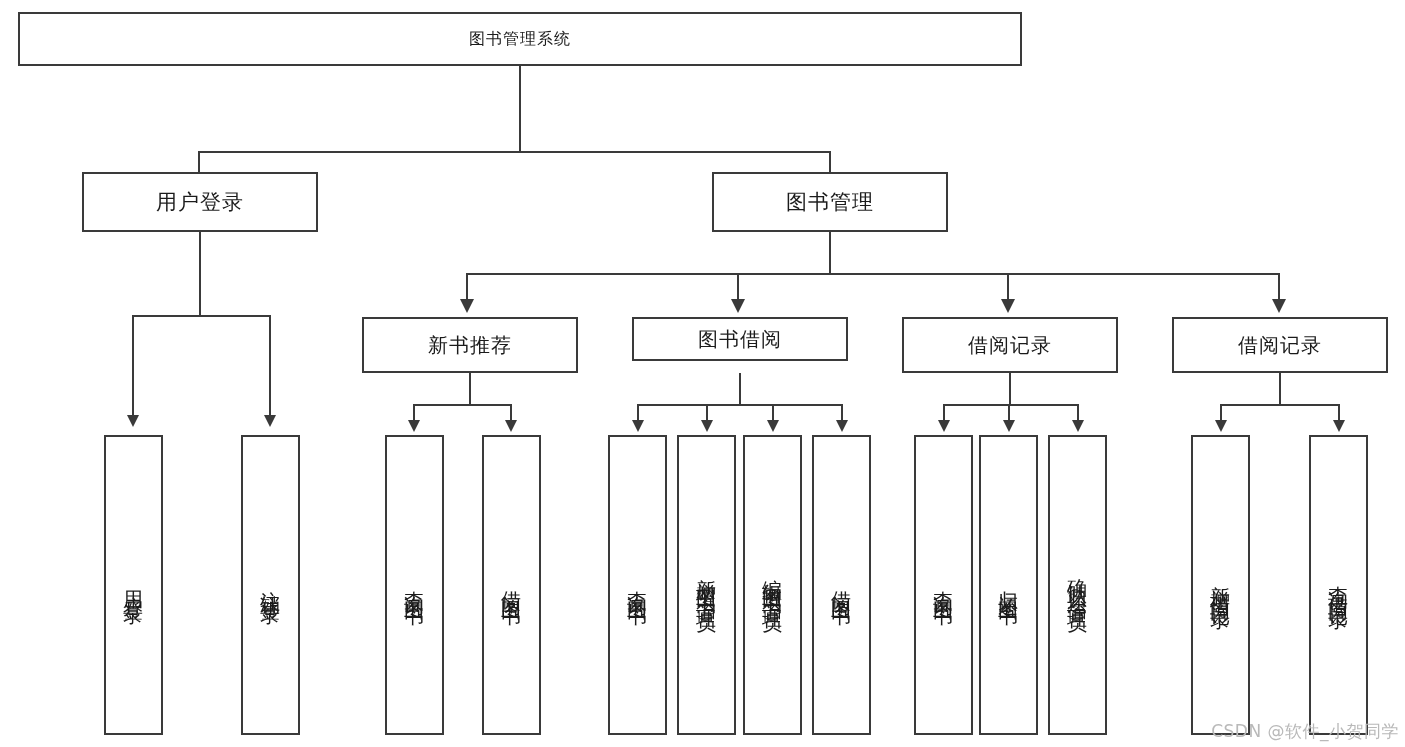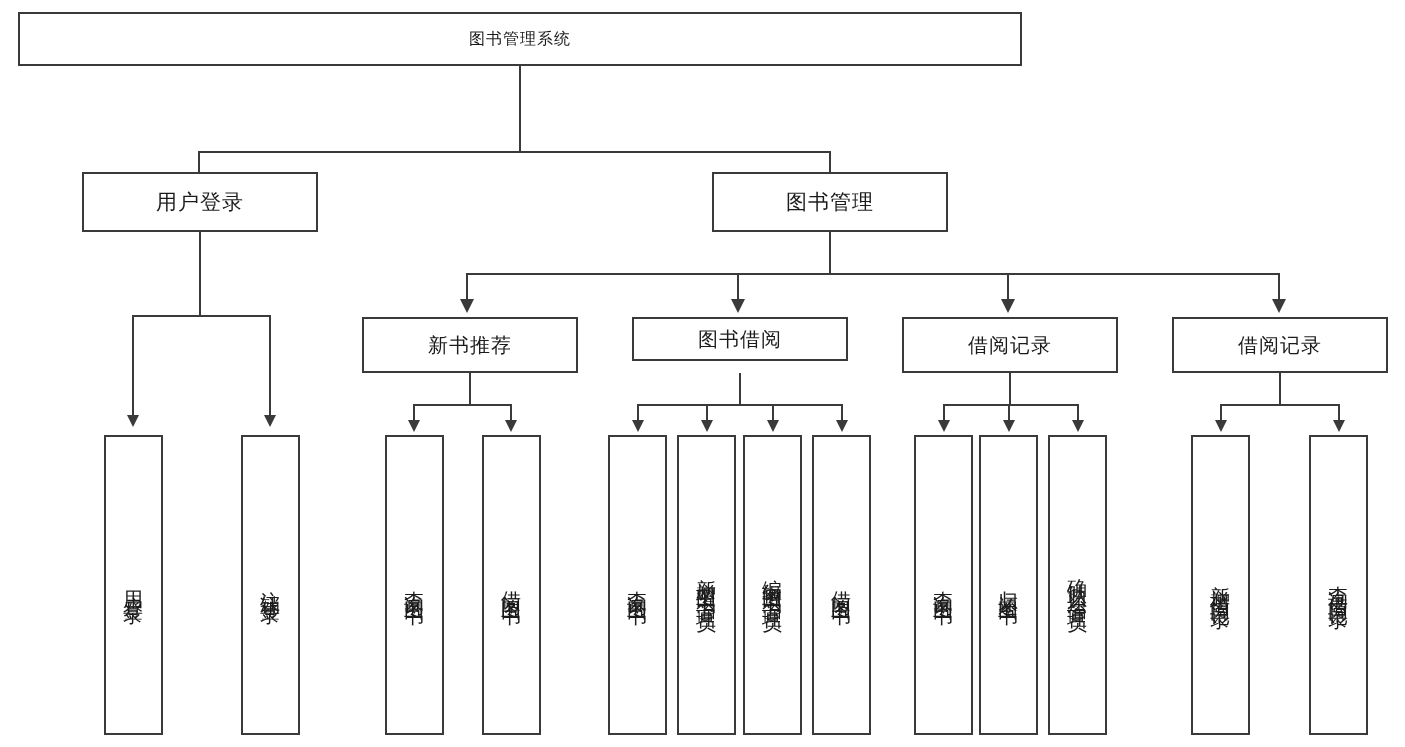--- a/index.html
+++ b/index.html
@@ -206,14 +206,15 @@
     <span class="vlabel">确认归还（管理员）</span>
   </div>
 
   <div class="node leaf" style="left:1191px;top:435px;width:59px;height:300px;">
     <span class="vlabel">新增借阅记录</span>
   </div>
   <div class="node leaf" style="left:1309px;top:435px;width:59px;height:300px;">
     <span class="vlabel">查询借阅记录</span>
   </div>
 
+  <div id="watermark">CSDN @软件_小贺同学</div>
 
 </div>
 
 </body></html>

